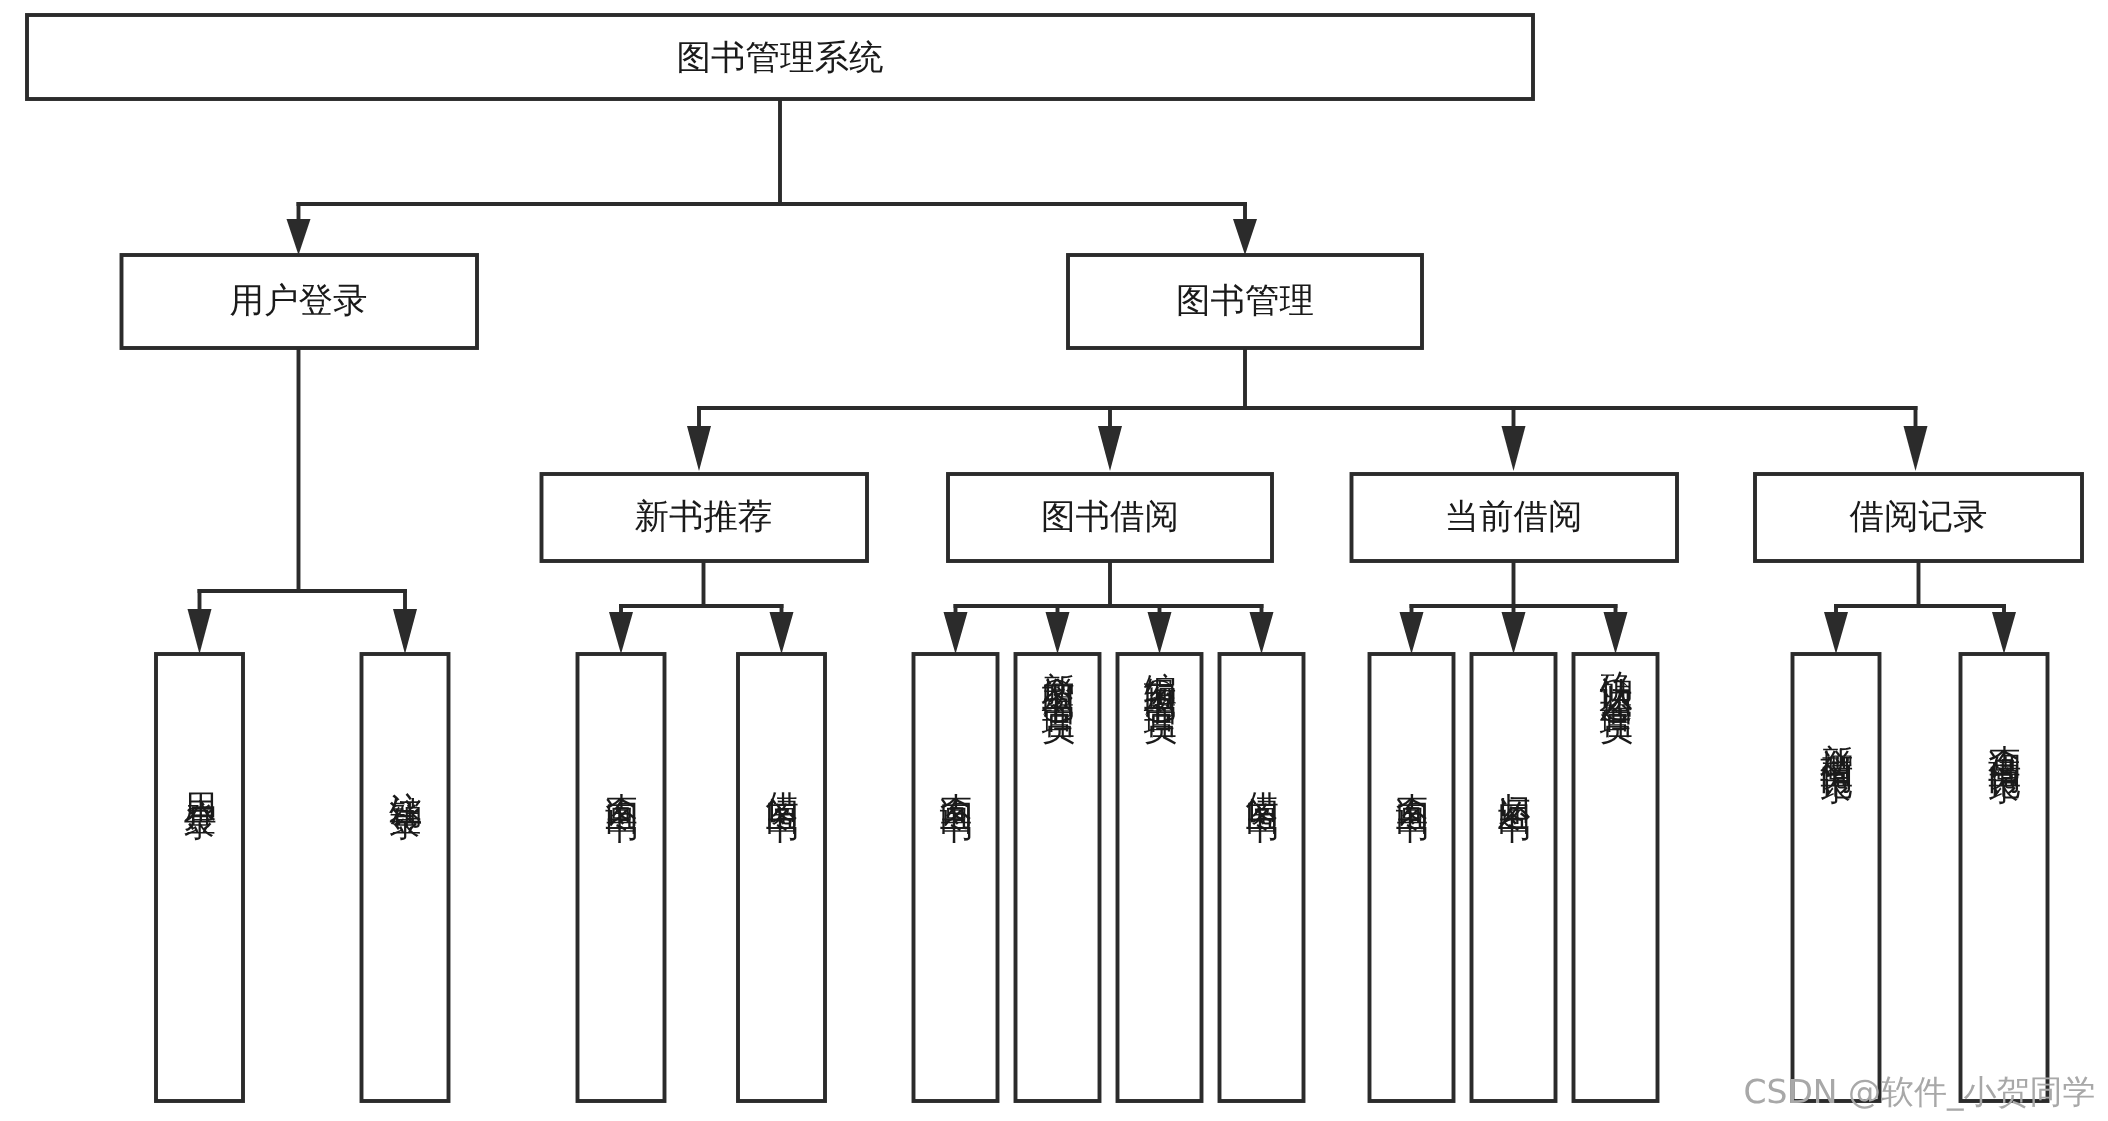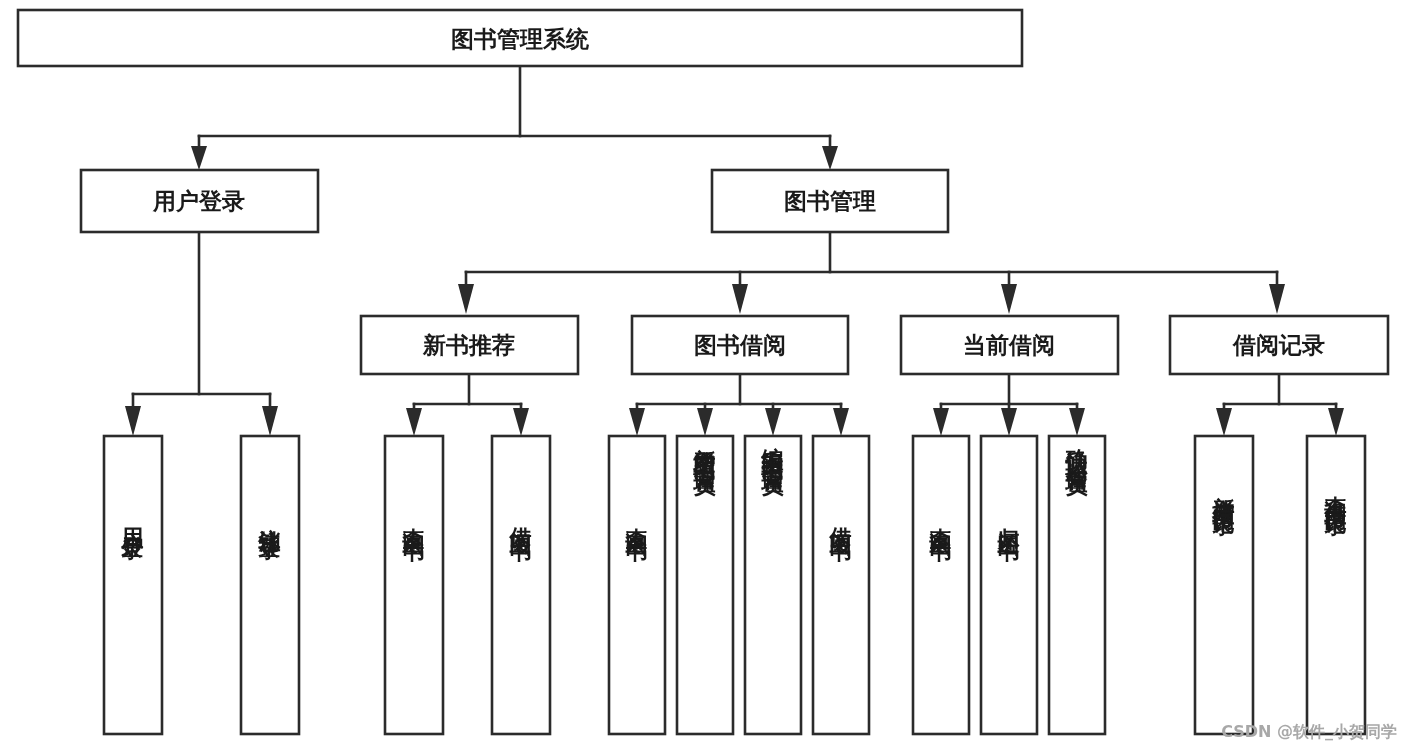--- a/index.html
+++ b/index.html
@@ -9,21 +9,20 @@
   }
   body {
     font-family: "DejaVu Sans", "Liberation Sans", sans-serif;
   }
   #diagram-root {
     position: relative;
     width: 1405px;
     height: 747px;
     background: #ffffff;
     overflow: hidden;
-    font-weight: bold;
   }
   svg#chart-svg {
     position: absolute;
     left: 0;
     top: 0;
     width: 1405px;
     height: 747px;
   }
   .node-box {
     fill: #ffffff;
@@ -54,21 +53,21 @@
     writing-mode: vertical-rl;
     text-orientation: upright;
     text-anchor: middle;
     letter-spacing: 4px;
   }
   .watermark {
     position: absolute;
     right: 8px;
     bottom: 4px;
     font-family: "DejaVu Sans", "Liberation Sans", sans-serif;
-    font-size: 16px;
+    font-size: 22px;
     color: #a8a8a8;
     white-space: nowrap;
     pointer-events: none;
   }
 </style>
 </head>
 <body>
 
 <div id="diagram-root">
 

